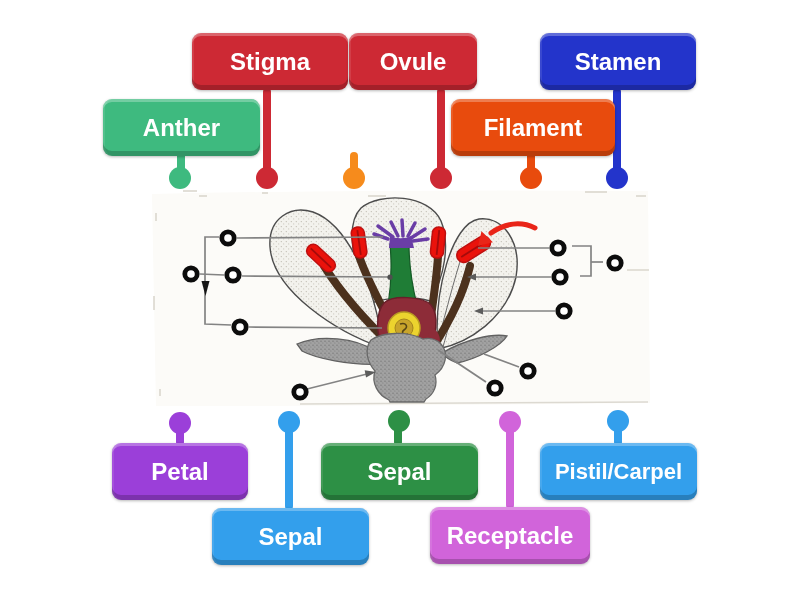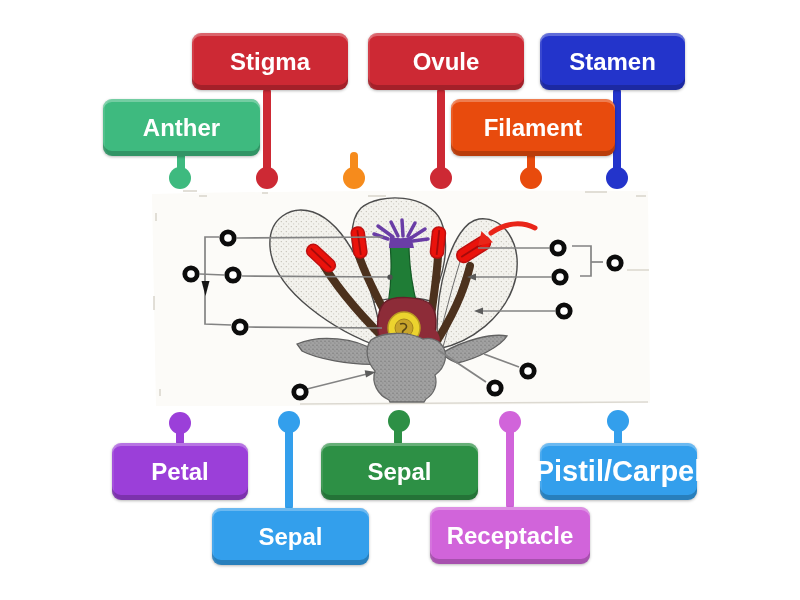--- a/index.html
+++ b/index.html
@@ -21,30 +21,30 @@
   .c-orange{background:#f68b1c}
   .c-dkorange{background:#e84b0d}
   .c-blue{background:#2334cb}
   .c-purple{background:#9b3fd9}
   .c-ltblue{background:#339fec}
   .c-dkgreen{background:#2d9045}
   .c-orchid{background:#d164da}
 
   
   #box-stigma{left:192px;top:33px;width:156px}
-  #box-ovule{left:368px;top:33px;width:156px}
-  #box-stamen{left:540px;top:33px;width:145px}
+  #box-ovule{left:349px;top:33px;width:128px}
+  #box-stamen{left:540px;top:33px;width:156px}
   #box-anther{left:103px;top:99px;width:157px}
   #box-style{left:276px;top:99px;width:156px}
   #box-filament{left:451px;top:99px;width:164px}
   #box-petal{left:112px;top:443px;width:136px}
   #box-sepal{left:212px;top:508px;width:157px}
   #box-ovary{left:321px;top:443px;width:157px}
   #box-receptacle{left:430px;top:507px;width:160px}
-  #box-pistil{left:540px;top:443px;width:157px;font-size:29px}
+  #box-pistil{left:540px;top:443px;width:157px;font-size:22px}
 
   
   #stem-stigma{left:263px;top:88px;height:84px}
   #stem-ovule{left:437px;top:88px;height:84px}
   #stem-stamen{left:613px;top:88px;height:84px}
   #stem-anther{left:177px;top:152px;height:20px}
   #stem-style{left:350px;top:152px;height:20px}
   #stem-filament{left:527px;top:152px;height:20px}
   #stem-petal{left:176px;top:428px;height:18px}
   #stem-sepal{left:285px;top:428px;height:82px}

